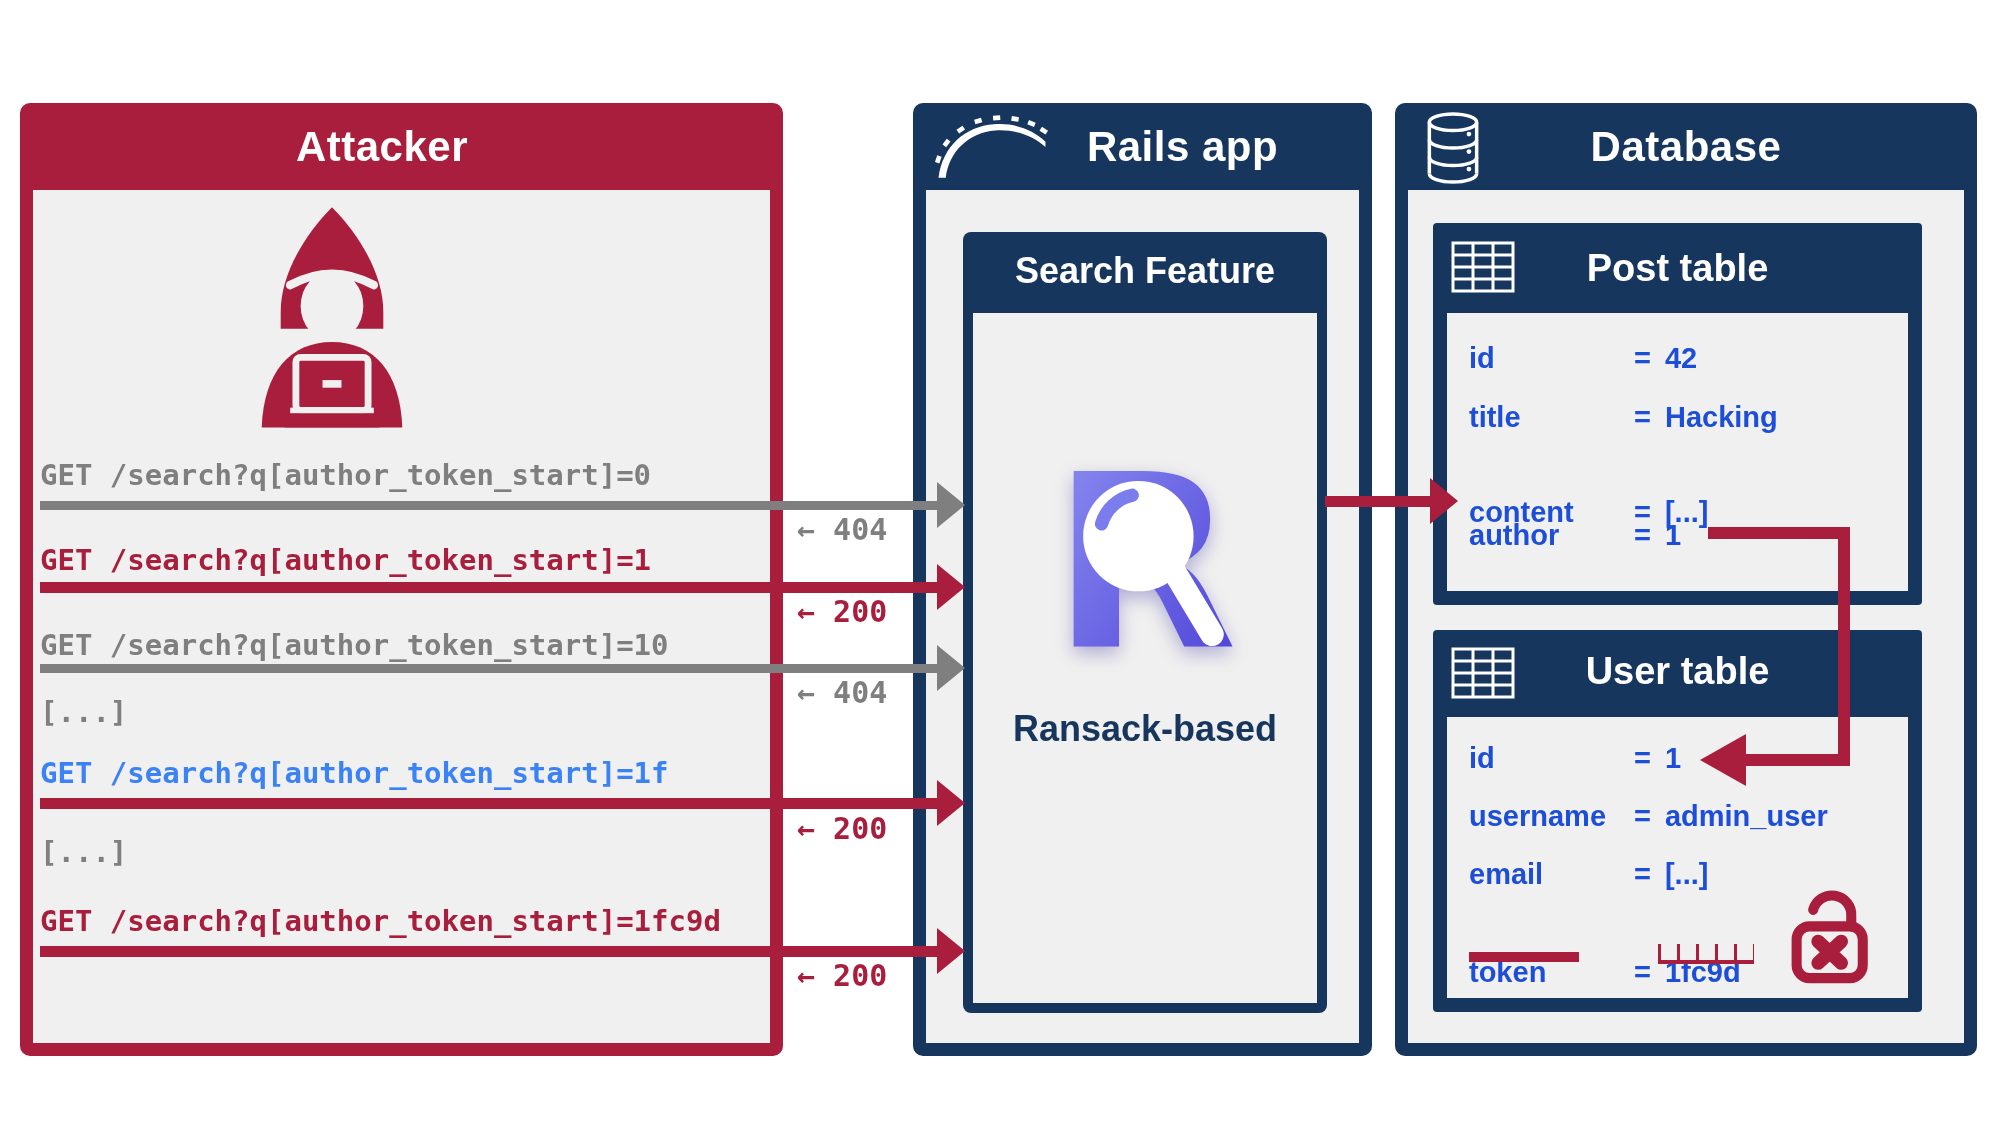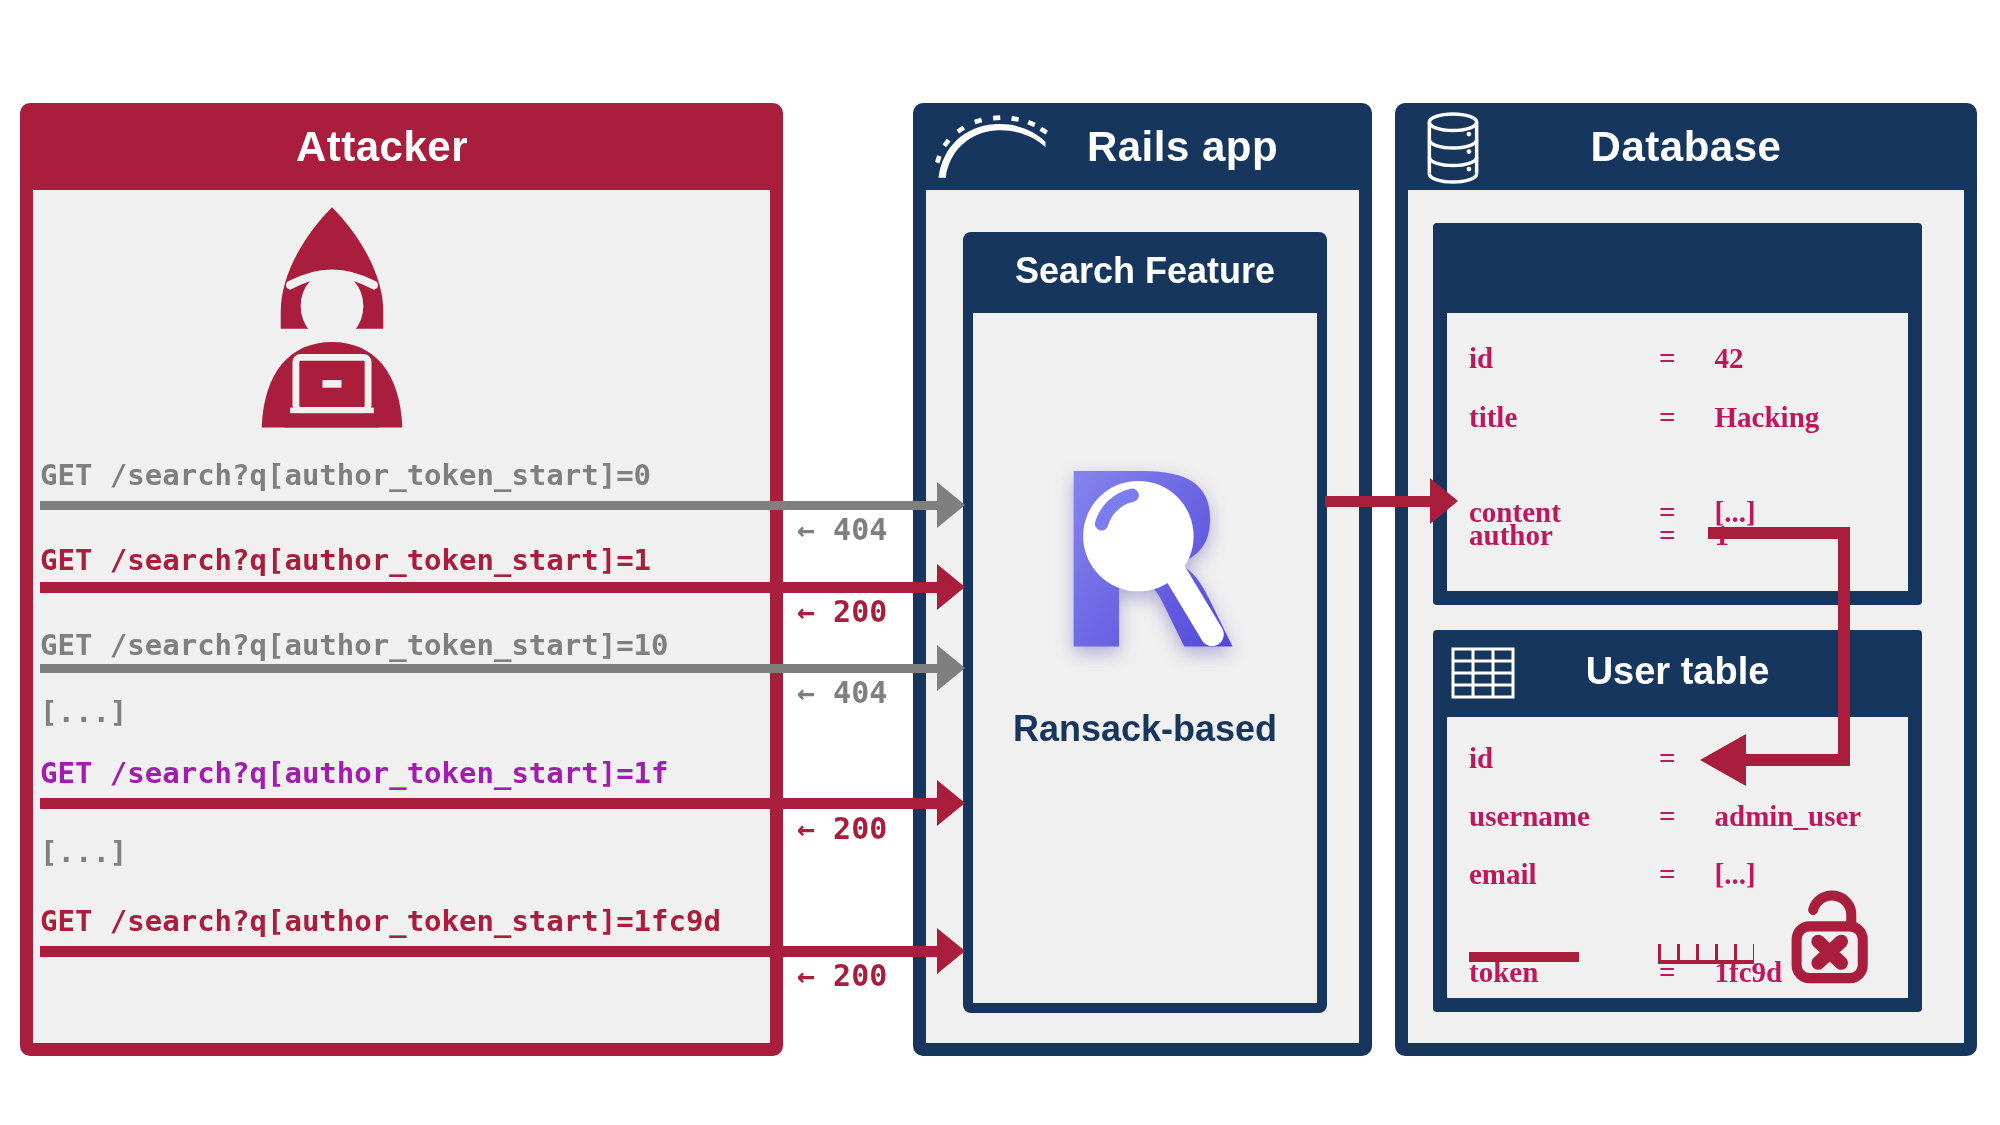--- a/index.html
+++ b/index.html
@@ -14,22 +14,22 @@
   .ibox{position:absolute;border-radius:8px;}
   .ibox .ihd{position:absolute;left:0;top:0;right:0;display:flex;align-items:center;justify-content:center;}
   .box-title{color:#fff;font-weight:bold;font-size:38px;}
   
   .req{position:absolute;left:40px;font-family:"DejaVu Sans Mono",monospace;font-weight:bold;
        font-size:29px;white-space:pre;z-index:4;}
   .resp{position:absolute;font-family:"DejaVu Sans Mono",monospace;font-weight:bold;font-size:30px;z-index:6;white-space:pre;}
   .arrow-line{position:absolute;z-index:6;}
   .arrow-head{position:absolute;width:0;height:0;border-top:23px solid transparent;
               border-bottom:23px solid transparent;z-index:6;}
-  .trow{position:absolute;left:22px;display:flex;font-family:Liberation Serif, serif;
-        font-weight:bold;font-size:29px;color:#be185d;white-space:pre;gap:25px;}
+  .trow{position:absolute;left:22px;display:flex;font-family:Liberation Sans, sans-serif;
+        font-weight:bold;font-size:29px;color:#1d4ed8;white-space:pre;}
   .tname{display:inline-block;width:165px;}
   .tval{margin-left:14px;}
   .conn{position:absolute;z-index:6;}
 </style>
 </head>
 <body>
 
 <div id="stage">
 
   <div class="panel" style="left:20px;top:103px;width:763px;height:953px;background:#A81E3C;">
@@ -111,20 +111,27 @@
       <path d="M5,44 A23,8 0 0 0 51,44"></path>
     </g>
     <g fill="#fff">
       <circle cx="43.5" cy="21.5" r="2.3"></circle>
       <circle cx="43.5" cy="38.5" r="2.3"></circle>
       <circle cx="43.5" cy="55.5" r="2.3"></circle>
     </g>
   </svg>
 
   <div class="ibox" style="left:1433px;top:223px;width:489px;height:382px;background:#17365D;border-radius:4px;">
+    <div class="ihd" style="height:90px;">
+      <svg style="position:absolute;left:18px;top:16px;" width="64" height="56" viewBox="0 0 64 52">
+        <rect x="2" y="2" width="60" height="48" fill="none" stroke="#fff" stroke-width="3"></rect>
+        <path d="M22,2 V50 M42,2 V50 M2,14 H62 M2,26 H62 M2,38 H62" stroke="#fff" stroke-width="3" fill="none"></path>
+      </svg>
+      <div class="box-title">Post table</div>
+    </div>
     <div id="post-rows" style="position:absolute;left:14px;right:14px;top:90px;bottom:14px;background:#F0F0F0;">
         <div class="trow" style="top: 29px;"><span class="tname">id</span><span>=</span><span class="tval">42</span></div>
         <div class="trow" style="top: 88px;"><span class="tname">title</span><span>=</span><span class="tval">Hacking</span></div>
         <div class="trow" style="top: 147px; margin-top: 36px;"><span class="tname">content</span><span>=</span><span class="tval">[...]</span></div>
         <div class="trow" style="top: 206px;"><span class="tname">author</span><span>=</span><span class="tval">1</span></div>
       </div>
   </div>
 
   <div class="ibox" style="left:1433px;top:630px;width:489px;height:382px;background:#17365D;border-radius:4px;">
     <div class="ihd" style="height:82px;">
@@ -169,21 +176,21 @@
       <div class="resp" style="left: 797px; top: 512px; color: rgb(127, 127, 127);">← 404</div>
       <div class="req" style="top: 543px; color: rgb(168, 30, 60);">GET /search?q[author_token_start]=1</div>
       <div class="arrow-line" style="left: 40px; top: 581.5px; width: 897px; height: 11px; background: rgb(168, 30, 60);"></div>
       <div class="arrow-head" style="left: 937px; top: 564px; border-left: 28px solid rgb(168, 30, 60);"></div>
       <div class="resp" style="left: 797px; top: 594px; color: rgb(168, 30, 60);">← 200</div>
       <div class="req" style="top: 628px; color: rgb(127, 127, 127);">GET /search?q[author_token_start]=10</div>
       <div class="arrow-line" style="left: 40px; top: 663.5px; width: 897px; height: 9px; background: rgb(127, 127, 127);"></div>
       <div class="arrow-head" style="left: 937px; top: 645px; border-left: 28px solid rgb(127, 127, 127);"></div>
       <div class="resp" style="left: 797px; top: 675px; color: rgb(127, 127, 127);">← 404</div>
       <div class="req" style="top: 695px; color: rgb(127, 127, 127);">[...]</div>
-      <div class="req" style="top: 756px; color: #a21caf;">GET /search?q[author_token_start]=1f</div>
+      <div class="req" style="top: 756px; color: #3b82f6;">GET /search?q[author_token_start]=1f</div>
       <div class="arrow-line" style="left: 40px; top: 797.5px; width: 897px; height: 11px; background: rgb(168, 30, 60);"></div>
       <div class="arrow-head" style="left: 937px; top: 780px; border-left: 28px solid rgb(168, 30, 60);"></div>
       <div class="resp" style="left: 797px; top: 811px; color: rgb(168, 30, 60);">← 200</div>
       <div class="req" style="top: 835px; color: rgb(127, 127, 127);">[...]</div>
       <div class="req" style="top: 904px; color: rgb(168, 30, 60);">GET /search?q[author_token_start]=1fc9d</div>
       <div class="arrow-line" style="left: 40px; top: 945.5px; width: 897px; height: 11px; background: rgb(168, 30, 60);"></div>
       <div class="arrow-head" style="left: 937px; top: 928px; border-left: 28px solid rgb(168, 30, 60);"></div>
       <div class="resp" style="left: 797px; top: 958px; color: rgb(168, 30, 60);">← 200</div>
     </div>
 

